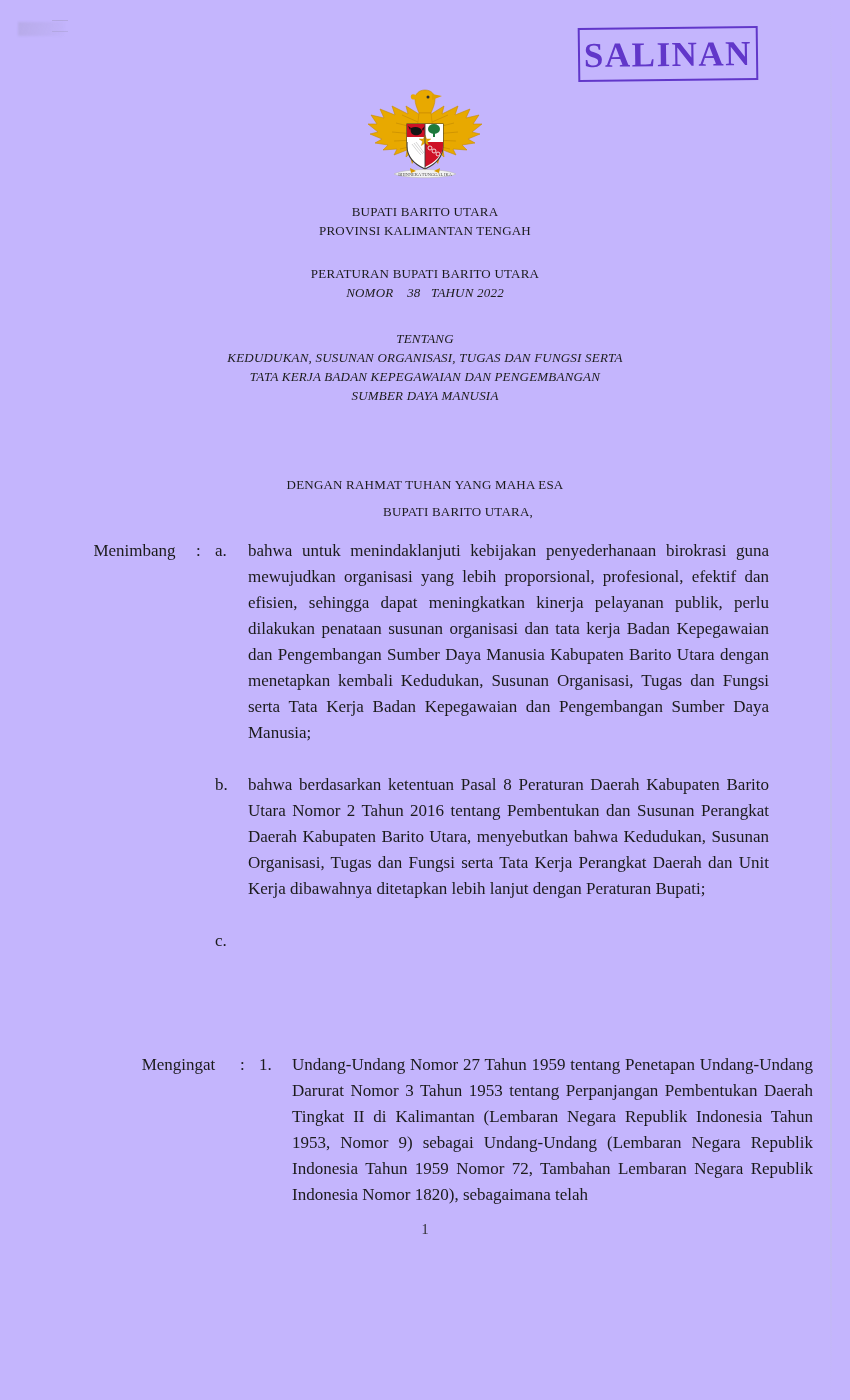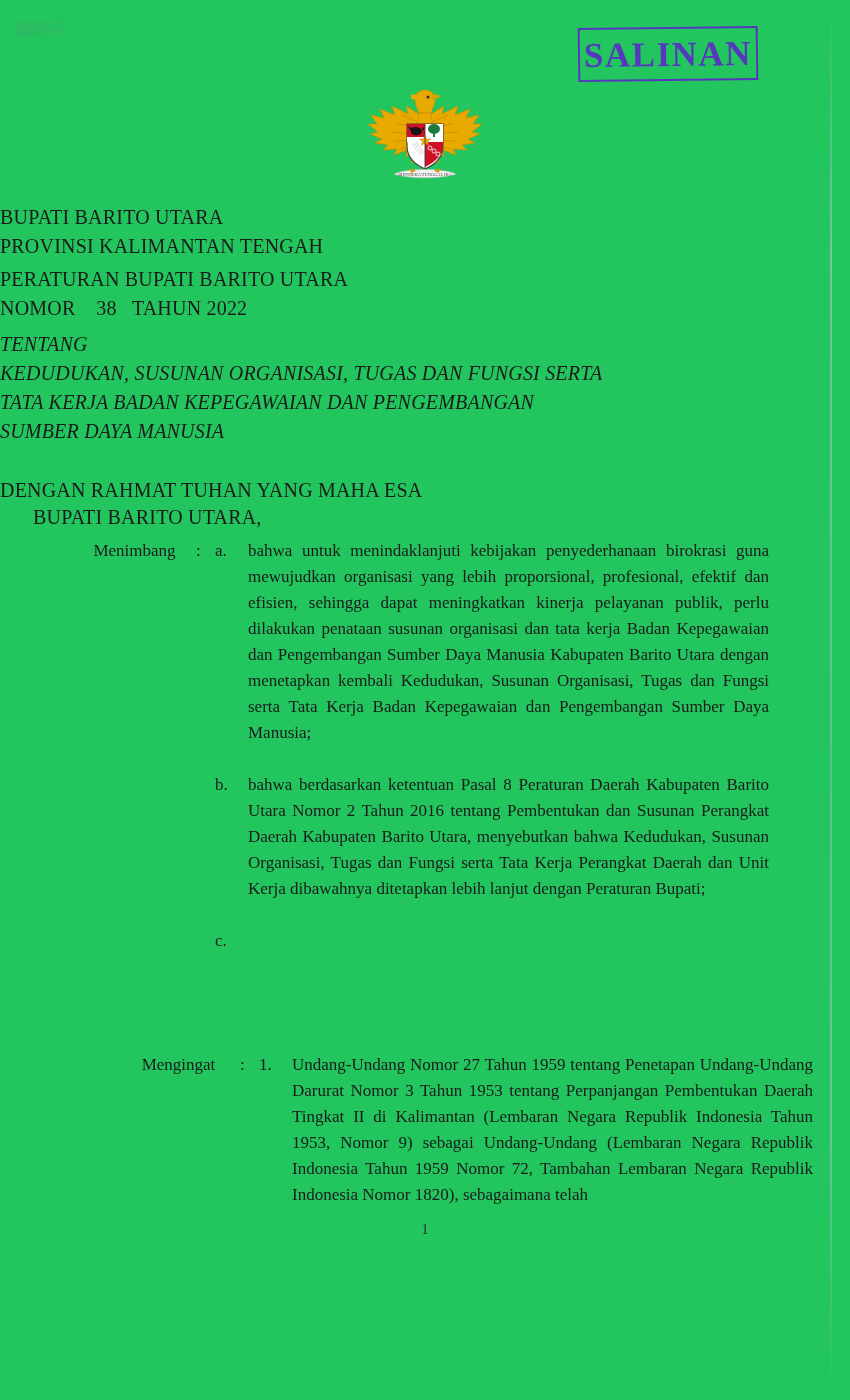--- a/index.html
+++ b/index.html
@@ -5,21 +5,21 @@
 <style>
   html, body {
     margin: 0;
     padding: 0;
     background: #ffffff;
   }
   .page {
     position: relative;
     width: 850px;
     height: 1400px;
-    background: #22c55e;
+    background: #c4b5fd;
     overflow: hidden;
     font-family: "Liberation Serif", "DejaVu Serif", serif;
     color: #1b1b1b;
   }
 
   
   .scan-edge-right {
     position: absolute;
     top: 0;
     right: 18px;
@@ -83,30 +83,31 @@
     transform: translateX(-50%);
     width: 118px;
     height: 108px;
   }
 
   
   .hdr {
     position: absolute;
     left: 0;
     width: 850px;
-    font-size: 20px;
+    text-align: center;
+    font-size: 13px;
     letter-spacing: 0.2px;
     line-height: 1.45;
   }
   .hdr-a { top: 203px; }
   .hdr-b { top: 265px; }
   .hdr-c { top: 330px; font-style: italic; }
   .hdr-d { top: 476px; }
   .hdr-e { top: 503px; padding-left: 33px; }
-  .nomor-line { white-space: pre; }
+  .nomor-line { white-space: pre; font-style: italic; }
 
   
   .clause {
     position: absolute;
     left: 0;
     width: 850px;
     display: flex;
     align-items: flex-start;
     font-size: 17px;
     line-height: 26px;

